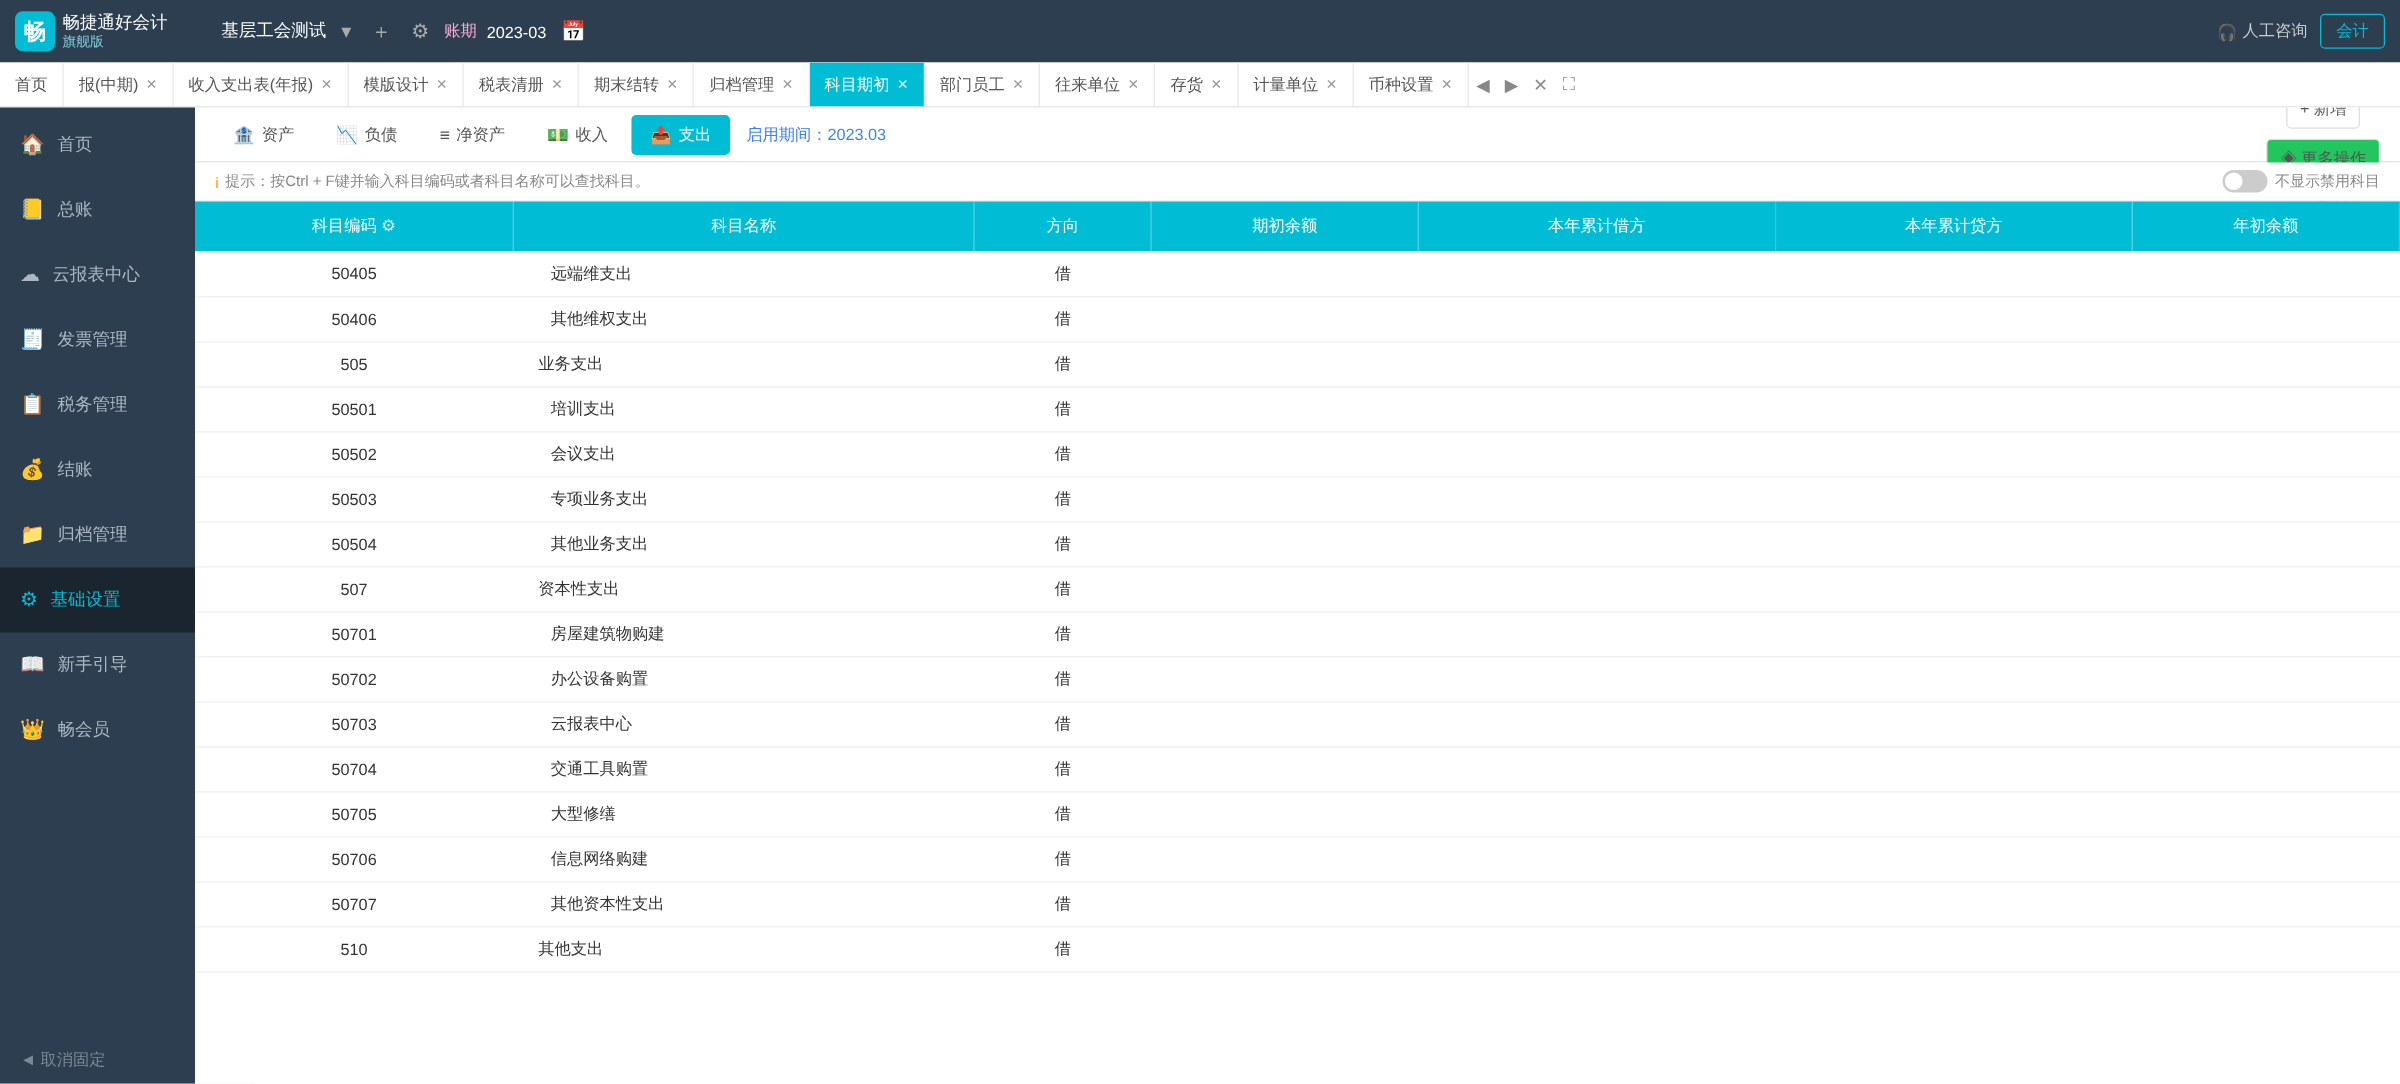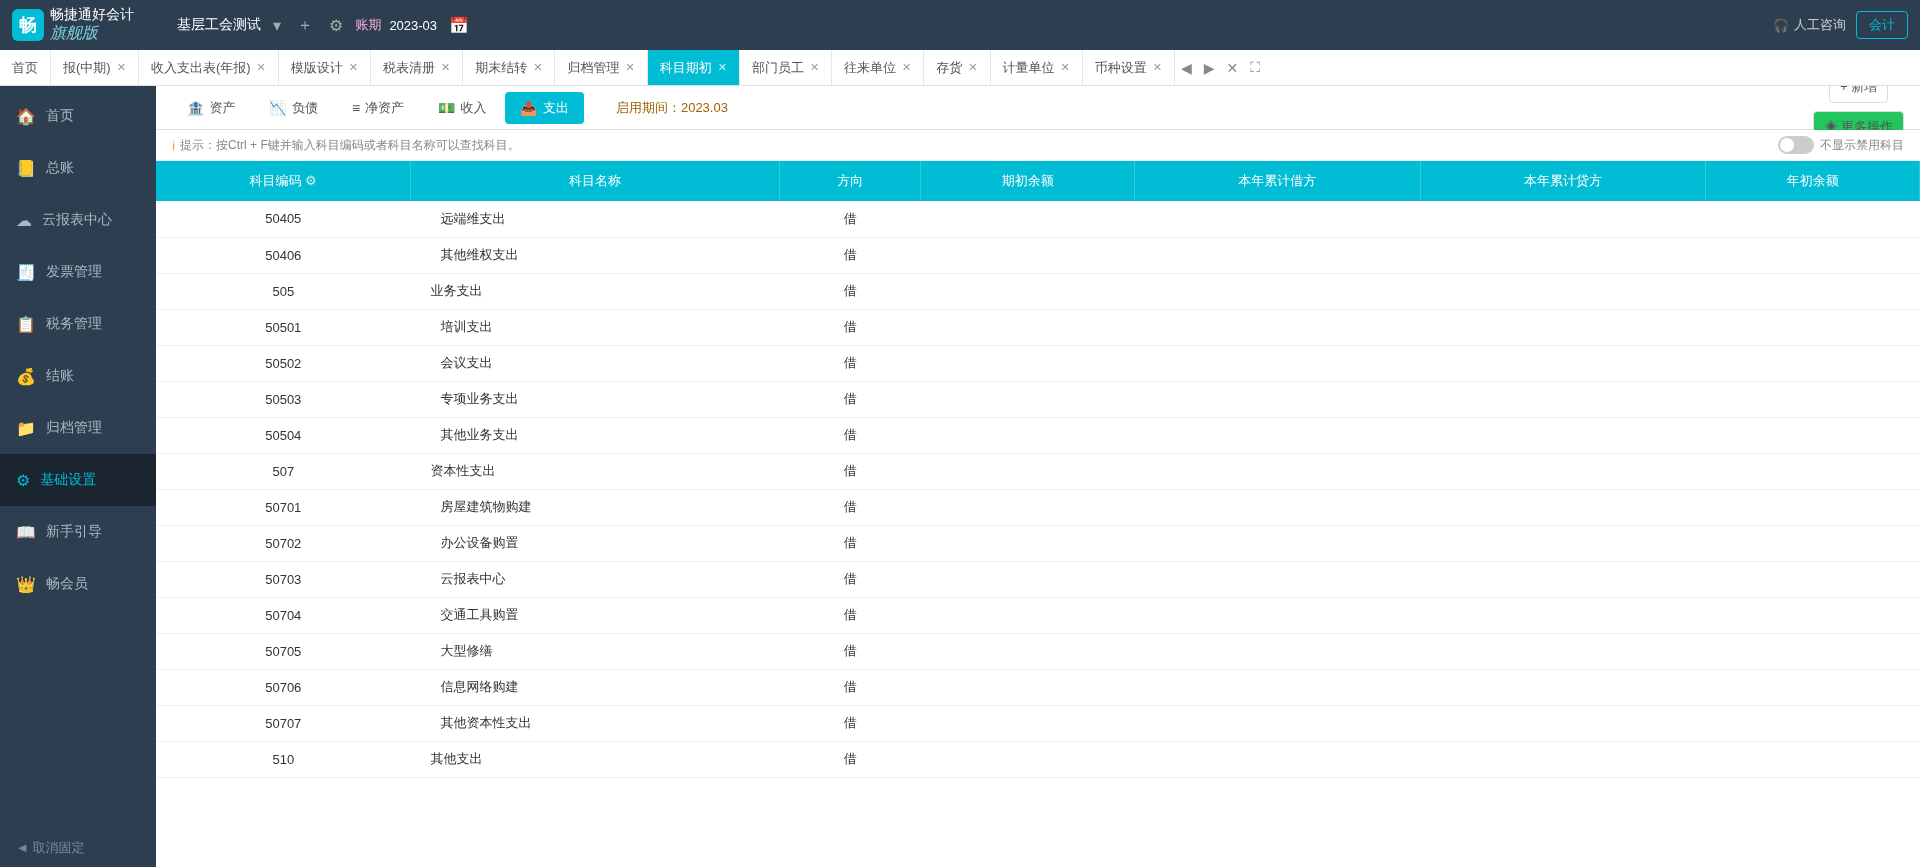--- a/index.html
+++ b/index.html
@@ -21,21 +21,21 @@
       width: 155px;
     }
     .logo-icon {
       width: 32px; height: 32px;
       background: #00bcd4;
       border-radius: 6px;
       display: flex; align-items: center; justify-content: center;
       color: white; font-size: 18px; font-weight: bold;
     }
     .logo-text { color: white; font-size: 14px; line-height: 1.2; }
-    .logo-sub { color: #7ecfdb; font-size: 16px; font-style: italic; }
+    .logo-sub { color: #7ecfdb; font-size: 11px; }
     .header-middle {
       flex: 1;
       display: flex;
       align-items: center;
       gap: 8px;
     }
     .company-name {
       color: white; font-size: 14px; cursor: pointer;
     }
     .header-icon-btn {
@@ -166,22 +166,22 @@
       cursor: pointer;
       color: #555;
       border: 1px solid transparent;
     }
     .cat-tab.active {
       background: #00bcd4;
       color: white;
     }
     .cat-tab-icon { font-size: 14px; }
     .period-info {
-      margin-left: 28px;
-      color: #a16207;
+      margin-left: 9px;
+      color: #3b82f6;
       font-size: 13px;
     }
     .tab-actions {
       margin-left: auto;
       display: flex;
       align-items: center;
       gap: 8px;
       flex-direction: column;
     }
     .btn-calculate {

